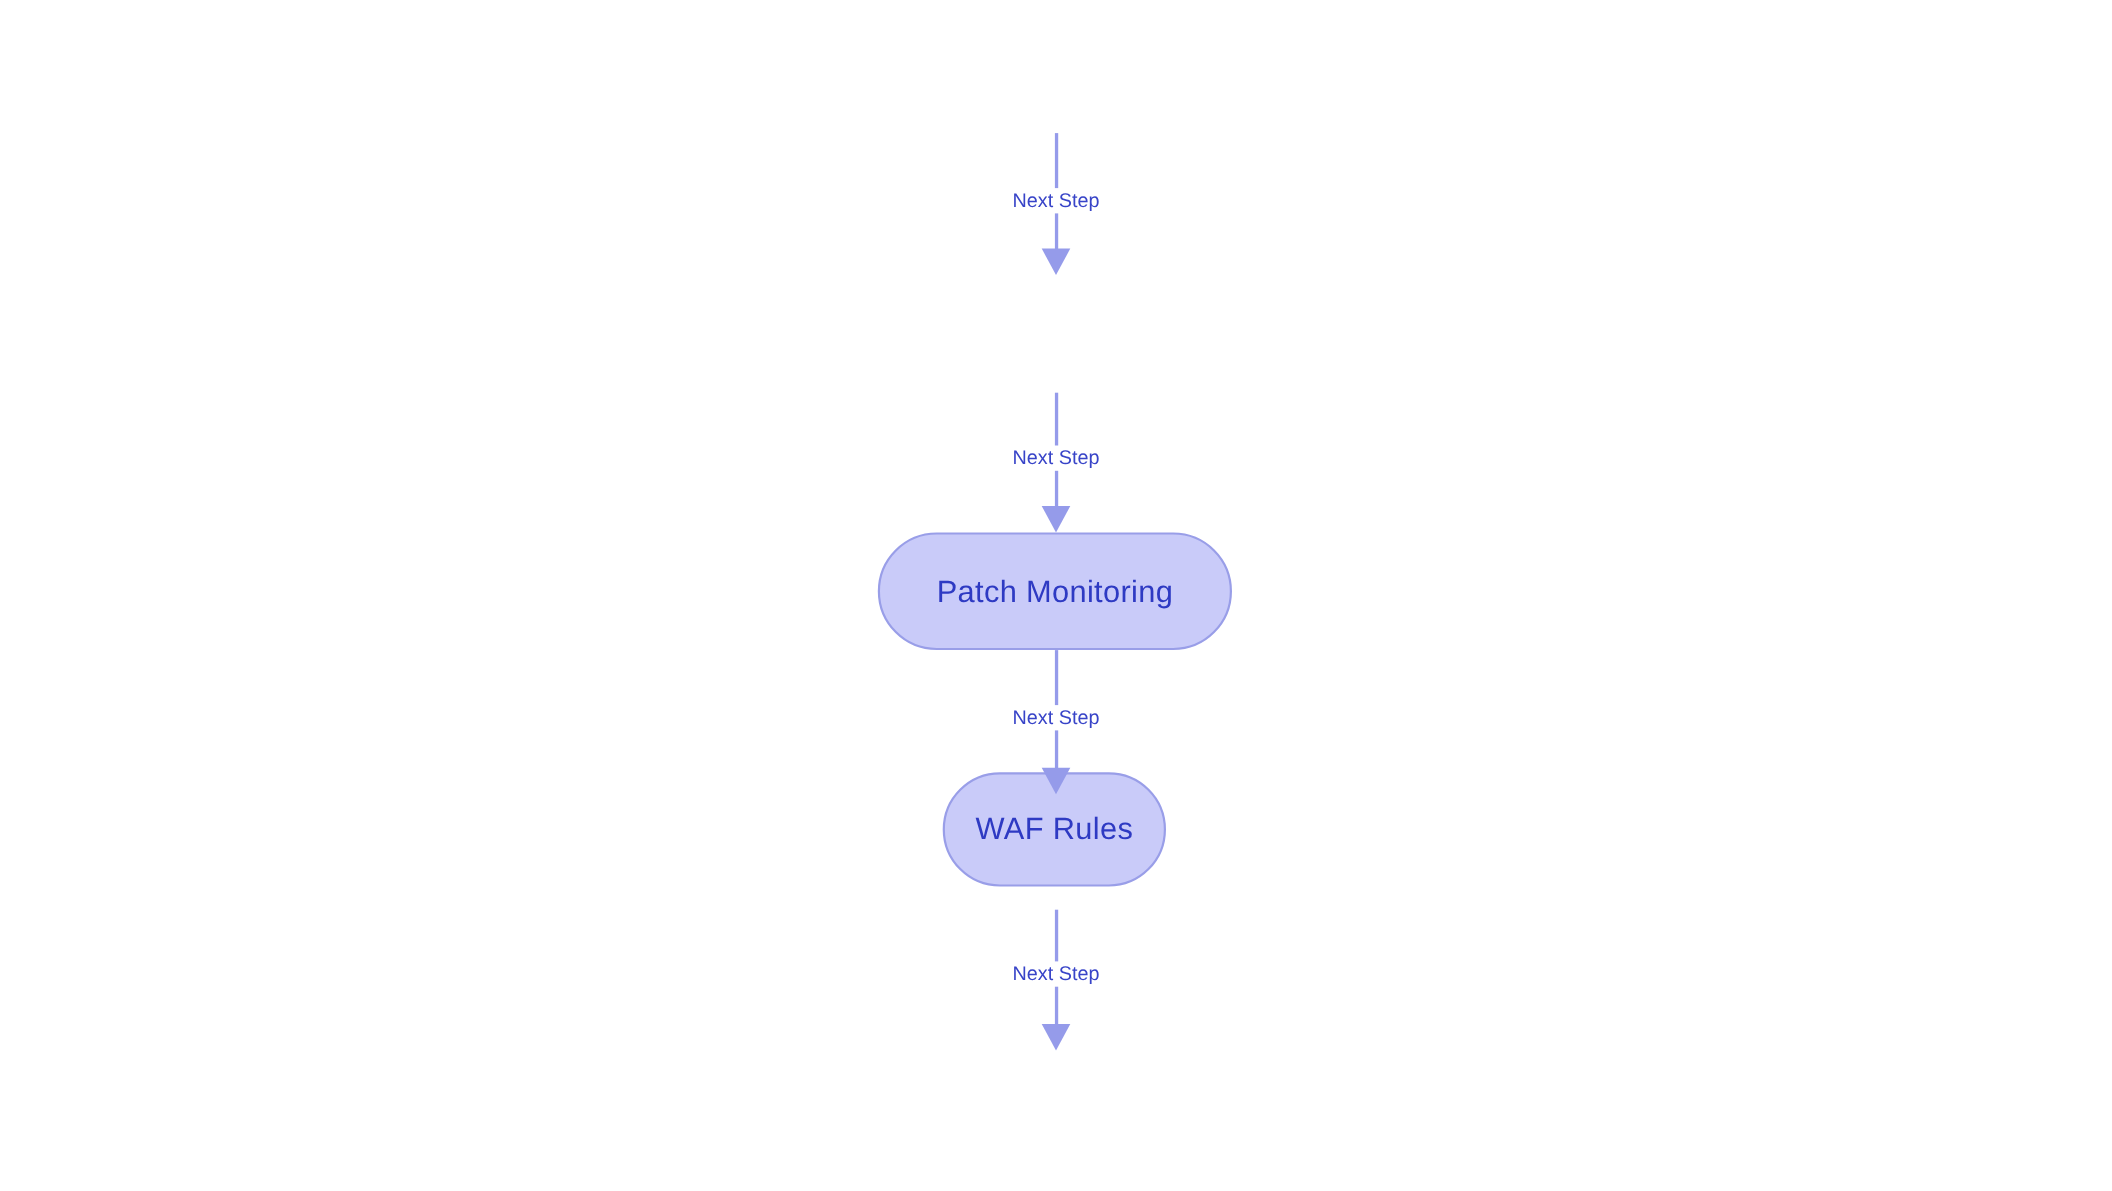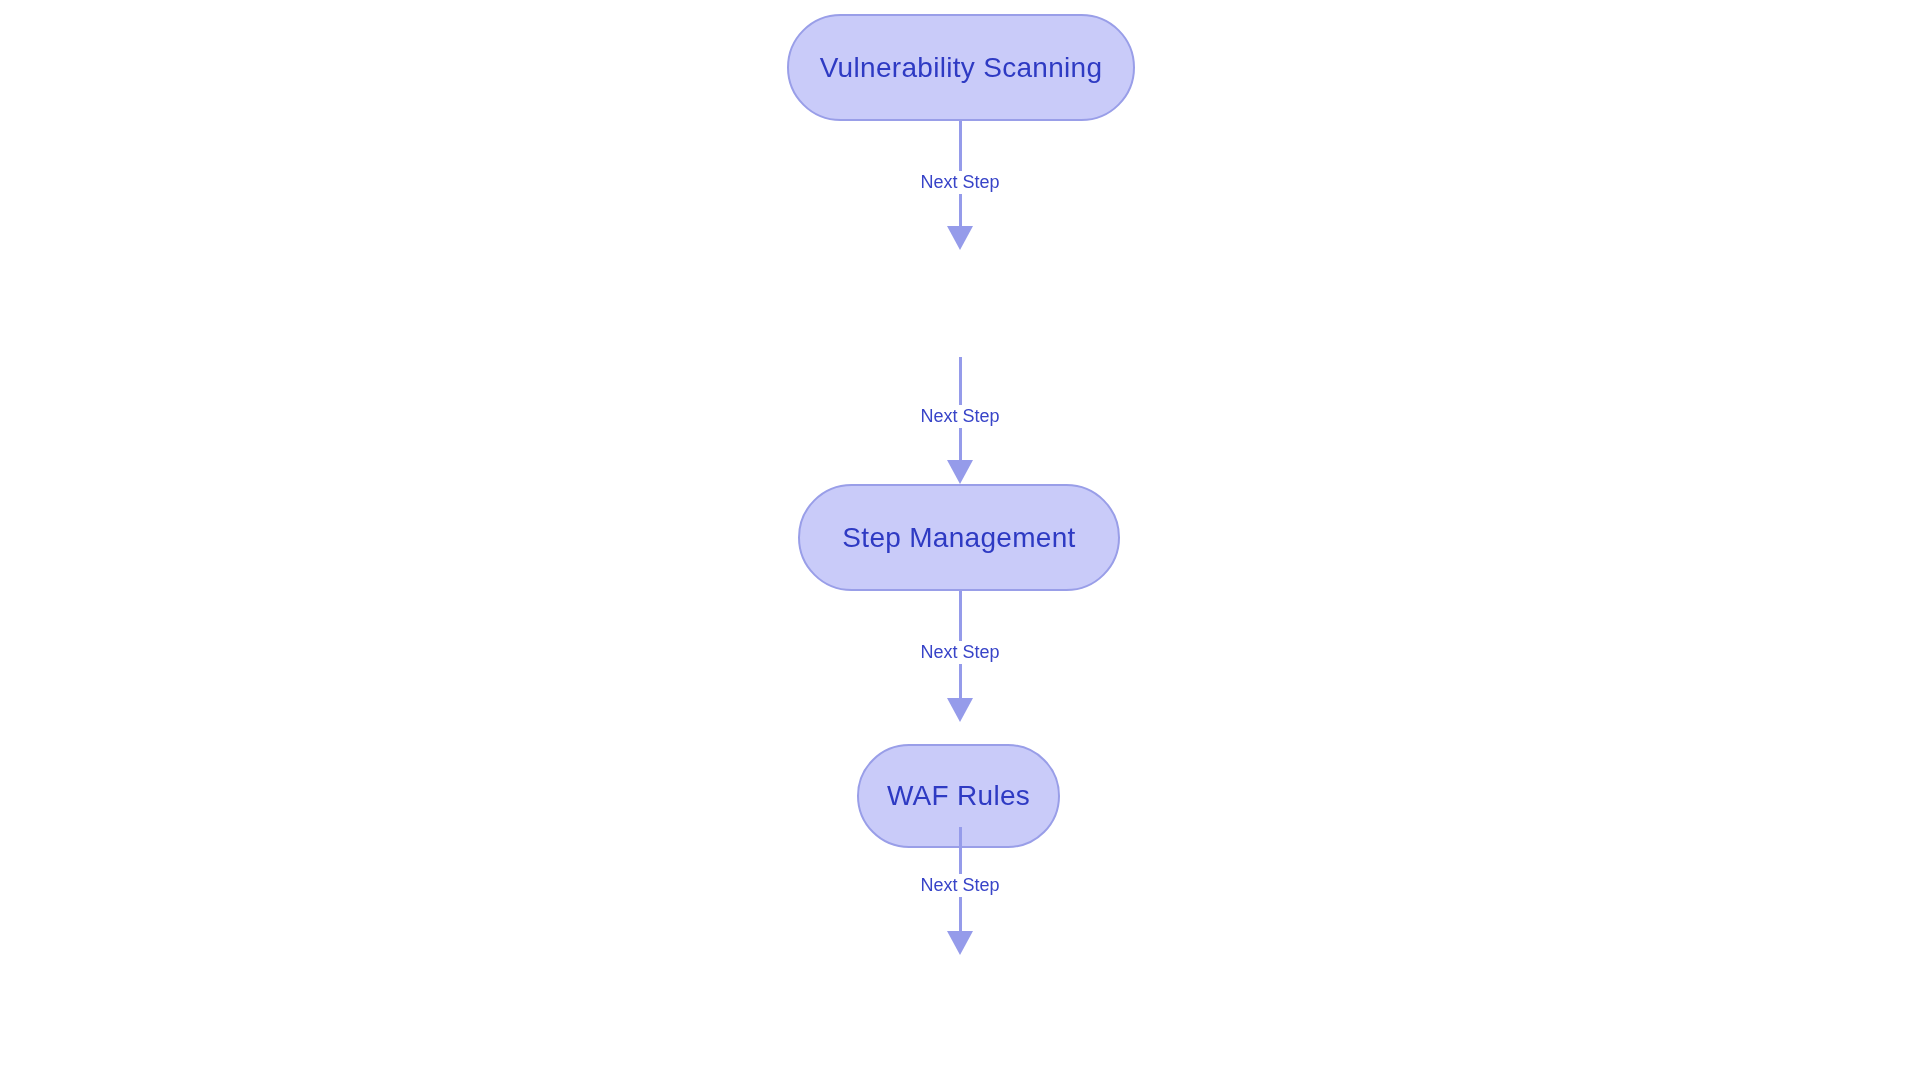--- a/index.html
+++ b/index.html
@@ -25,21 +25,21 @@
     border-radius: 54px;
     box-sizing: border-box;
     color: var(--node-text, #2e3ac3);
     font-size: 28px;
     letter-spacing: 0.3px;
     white-space: nowrap;
   }
   .node-1 { left: 787px; top: 14px;  width: 348px; height: 107px; }
   .node-2 { left: 828px; top: 250px; width: 262px; height: 107px; }
   .node-3 { left: 798px; top: 484px; width: 322px; height: 107px; }
-  .node-4 { left: 857px; top: 744px; width: 203px; height: 104px; }
+  .node-4 { left: 857px; top: 702px; width: 203px; height: 104px; }
   .node-5 { left: 778px; top: 955px; width: 364px; height: 105px; }
 
   .edge-line {
     position: absolute;
     left: 959px;
     width: 3px;
     background: var(--edge-color, #959bea);
   }
   .edge-line-1 { top: 121px; height: 106px; }
   .edge-line-2 { top: 357px; height: 104px; }
@@ -74,25 +74,22 @@
   .edge-label-1 { top: 171px; }
   .edge-label-2 { top: 405px; }
   .edge-label-3 { top: 641px; }
   .edge-label-4 { top: 874px; }
 </style>
 </head>
 <body>
 
 <div class="canvas">
 
-  <div class="node node-1">
-    <span>Vulnerability Scanning</span>
-  </div>
   <div class="node node-3">
-    <span>Step Management</span>
+    <span>Patch Monitoring</span>
   </div>
   <div class="node node-4">
     <span>WAF Rules</span>
   </div>
 
   <div class="edge-line edge-line-1"></div>
   <div class="arrowhead arrowhead-1"></div>
   <div class="edge-label edge-label-1">Next Step</div>
 
   <div class="edge-line edge-line-2"></div>

